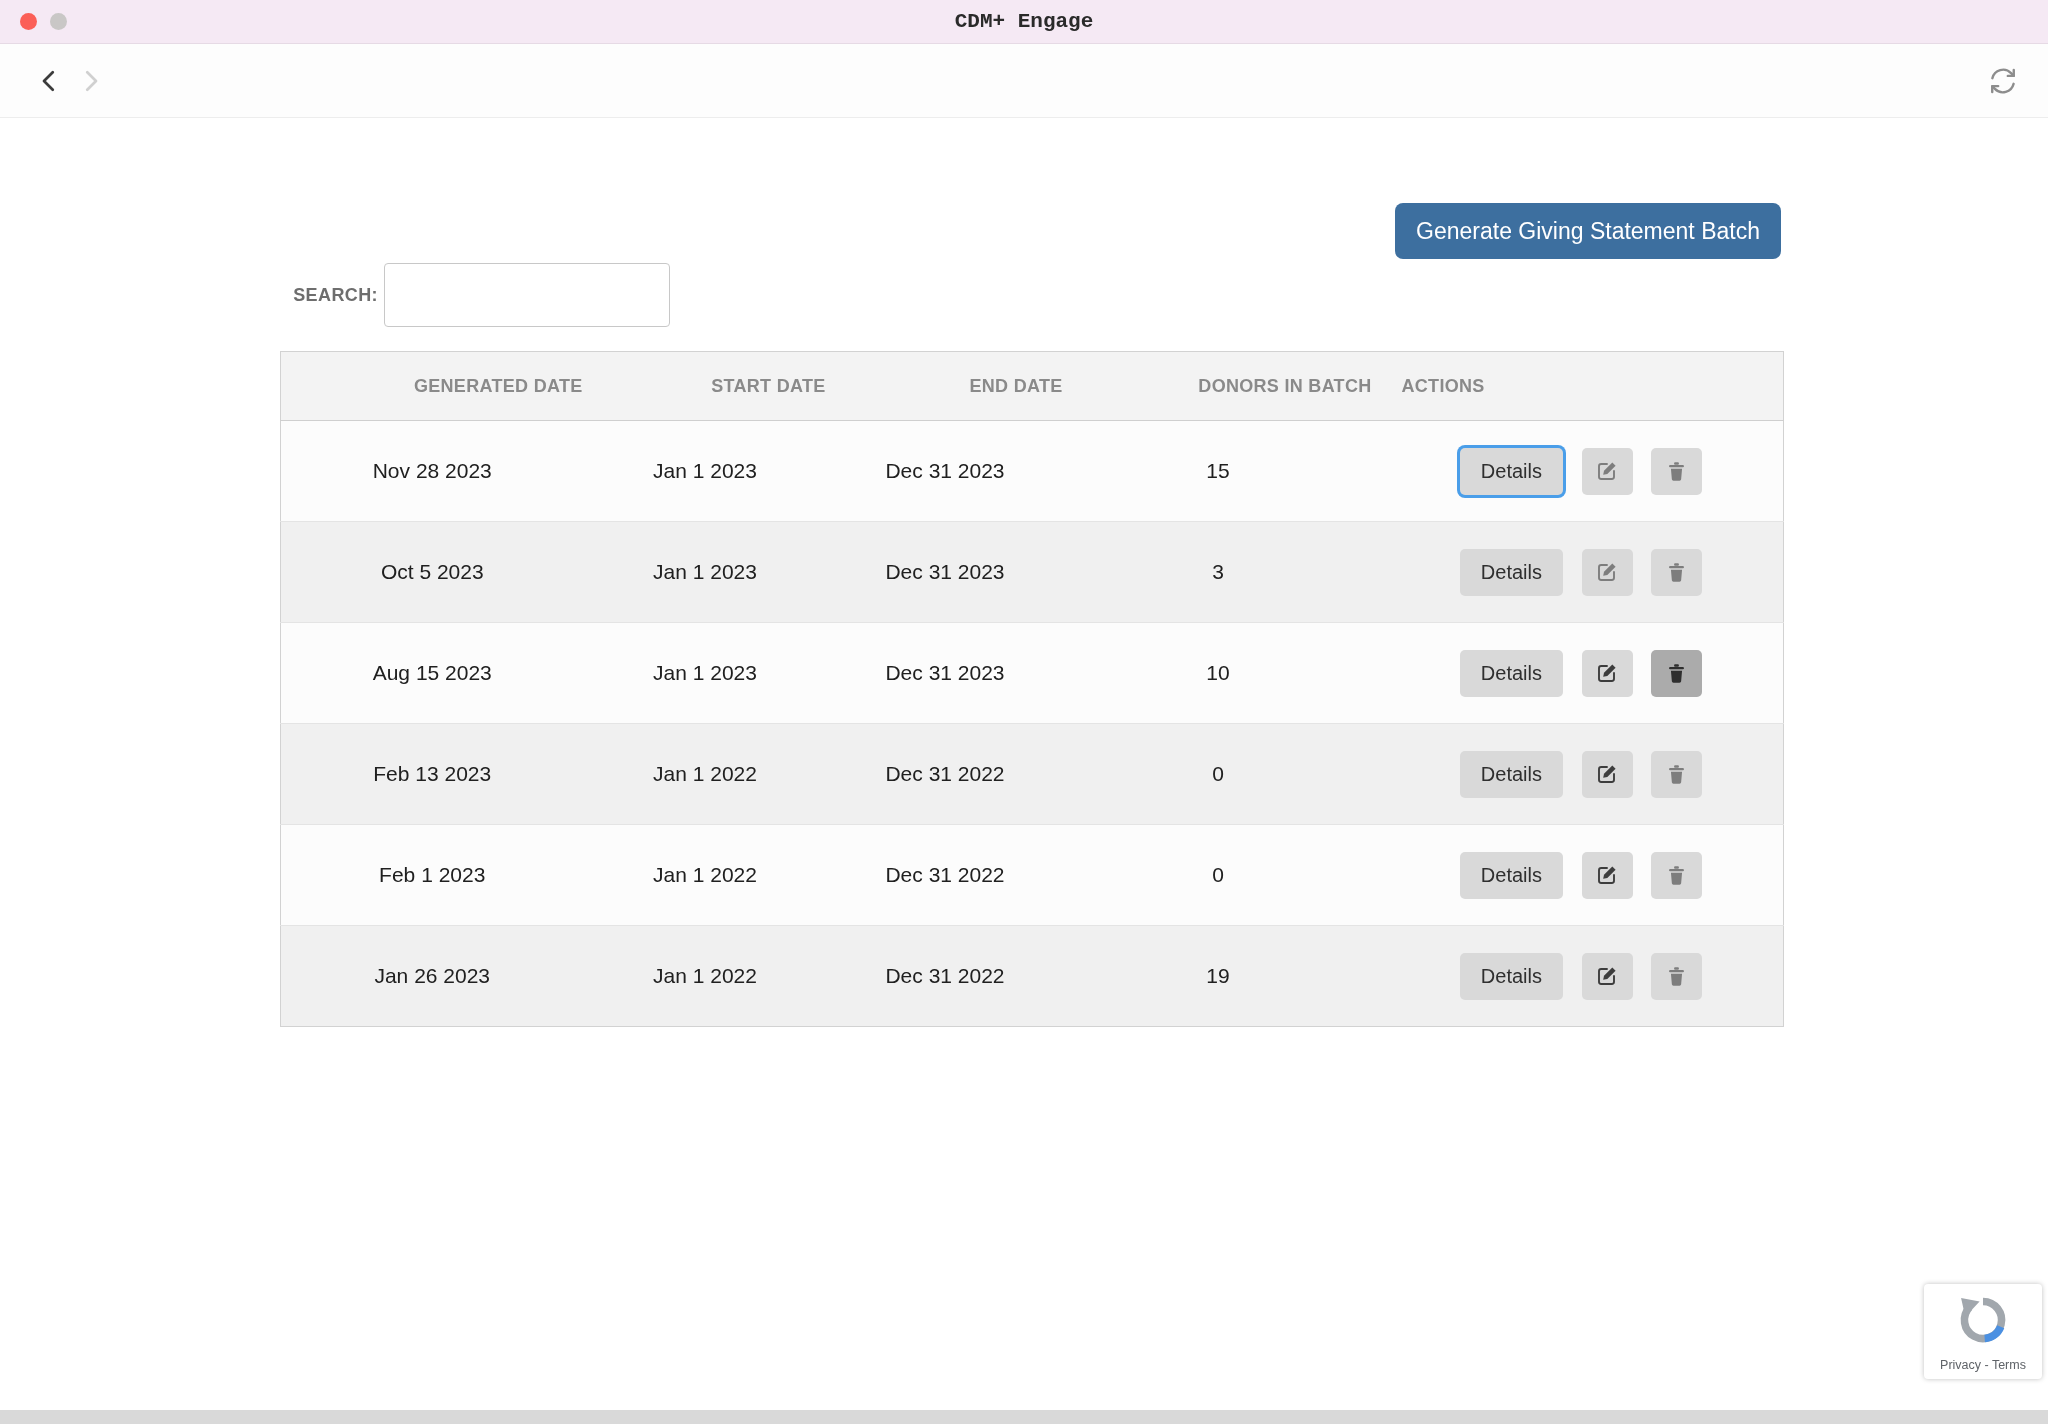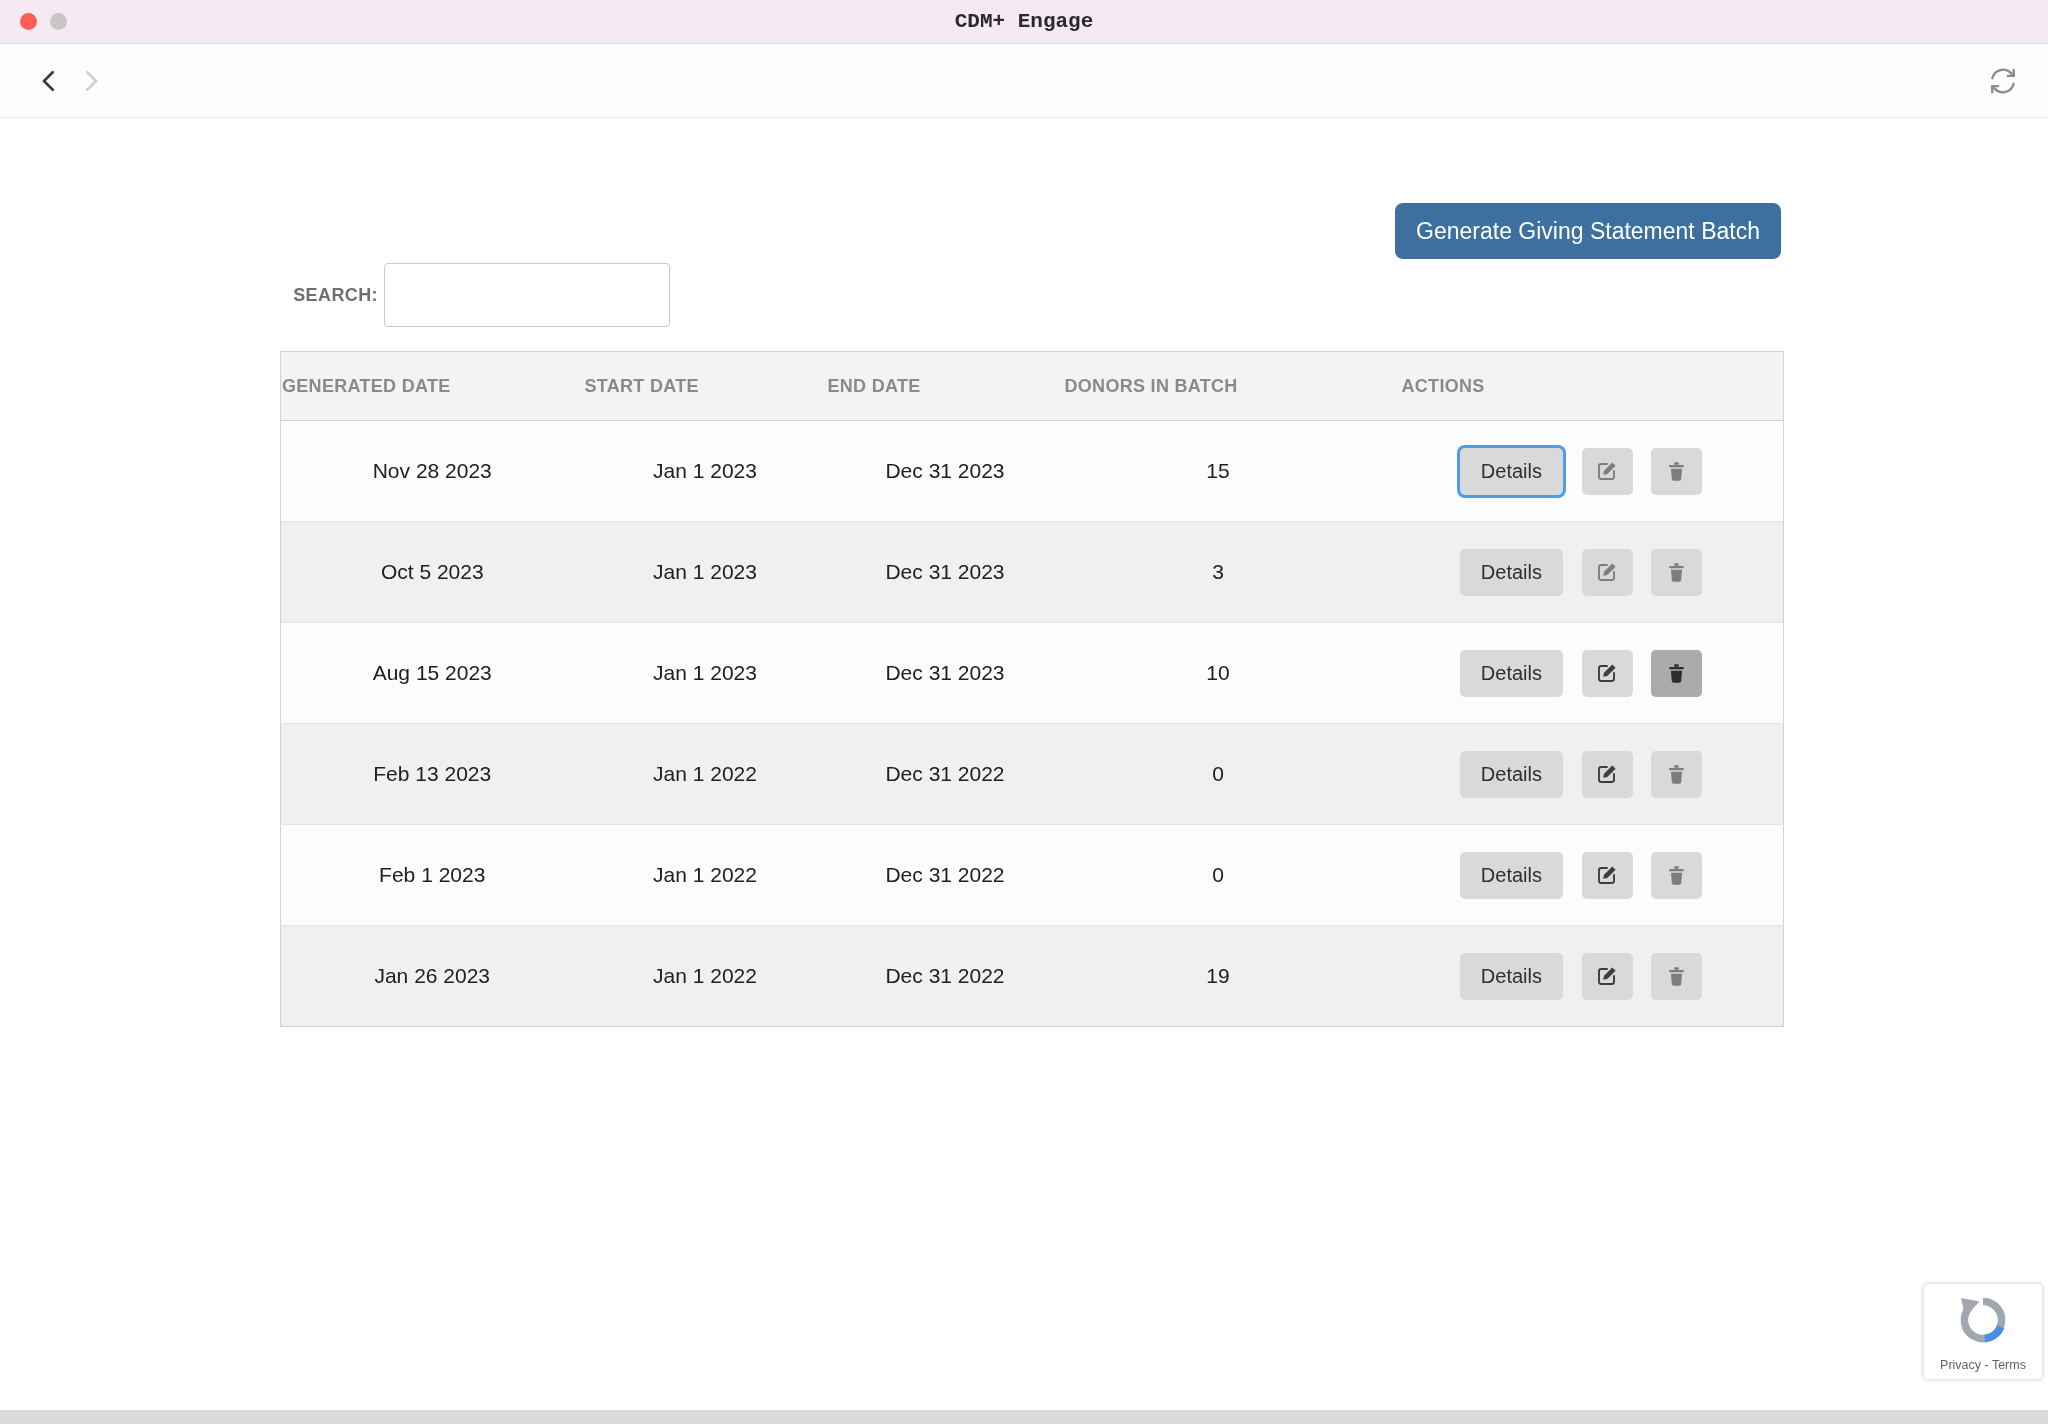--- a/index.html
+++ b/index.html
@@ -44,21 +44,21 @@
     display:flex;align-items:center;justify-content:flex-end;
     font-size:18px;font-weight:700;color:#6e6e6e;letter-spacing:.4px;}
   .search-input{position:absolute;left:384px;top:144px;width:286px;height:64px;
     border:1px solid #c8c8c8;border-radius:4px;font-family:inherit;font-size:22px;
     padding:0 14px;color:#222;background:#fff;}
 
   
   .batch-table{position:absolute;left:280px;top:232px;width:1503px;
     border-collapse:collapse;border:1px solid #d2d2d2;table-layout:fixed;}
   .batch-table thead th{height:69px;background:#f3f3f3;color:var(--header-text);
-    font-size:18px;font-weight:700;letter-spacing:.3px;text-align:left;
+    font-size:18px;font-weight:700;letter-spacing:.3px;text-align:right;
     border-bottom:1px solid #cfcfcf;}
   .batch-table thead th.actions-h{text-align:left;padding-left:29px;}
   .batch-table tbody td{height:101px;font-size:21px;color:#202020;text-align:center;
     border-top:1px solid #e4e4e4;}
   .batch-table tbody tr:nth-child(odd){background:#fcfcfc;}
   .batch-table tbody tr:nth-child(even){background:var(--row-alt);}
   .batch-table tbody tr:first-child td{border-top:none;}
   td.actions-cell{text-align:left;padding-left:19px;}
 
   .details-btn{height:47px;padding:0 21px;background:var(--button-gray);border:none;

